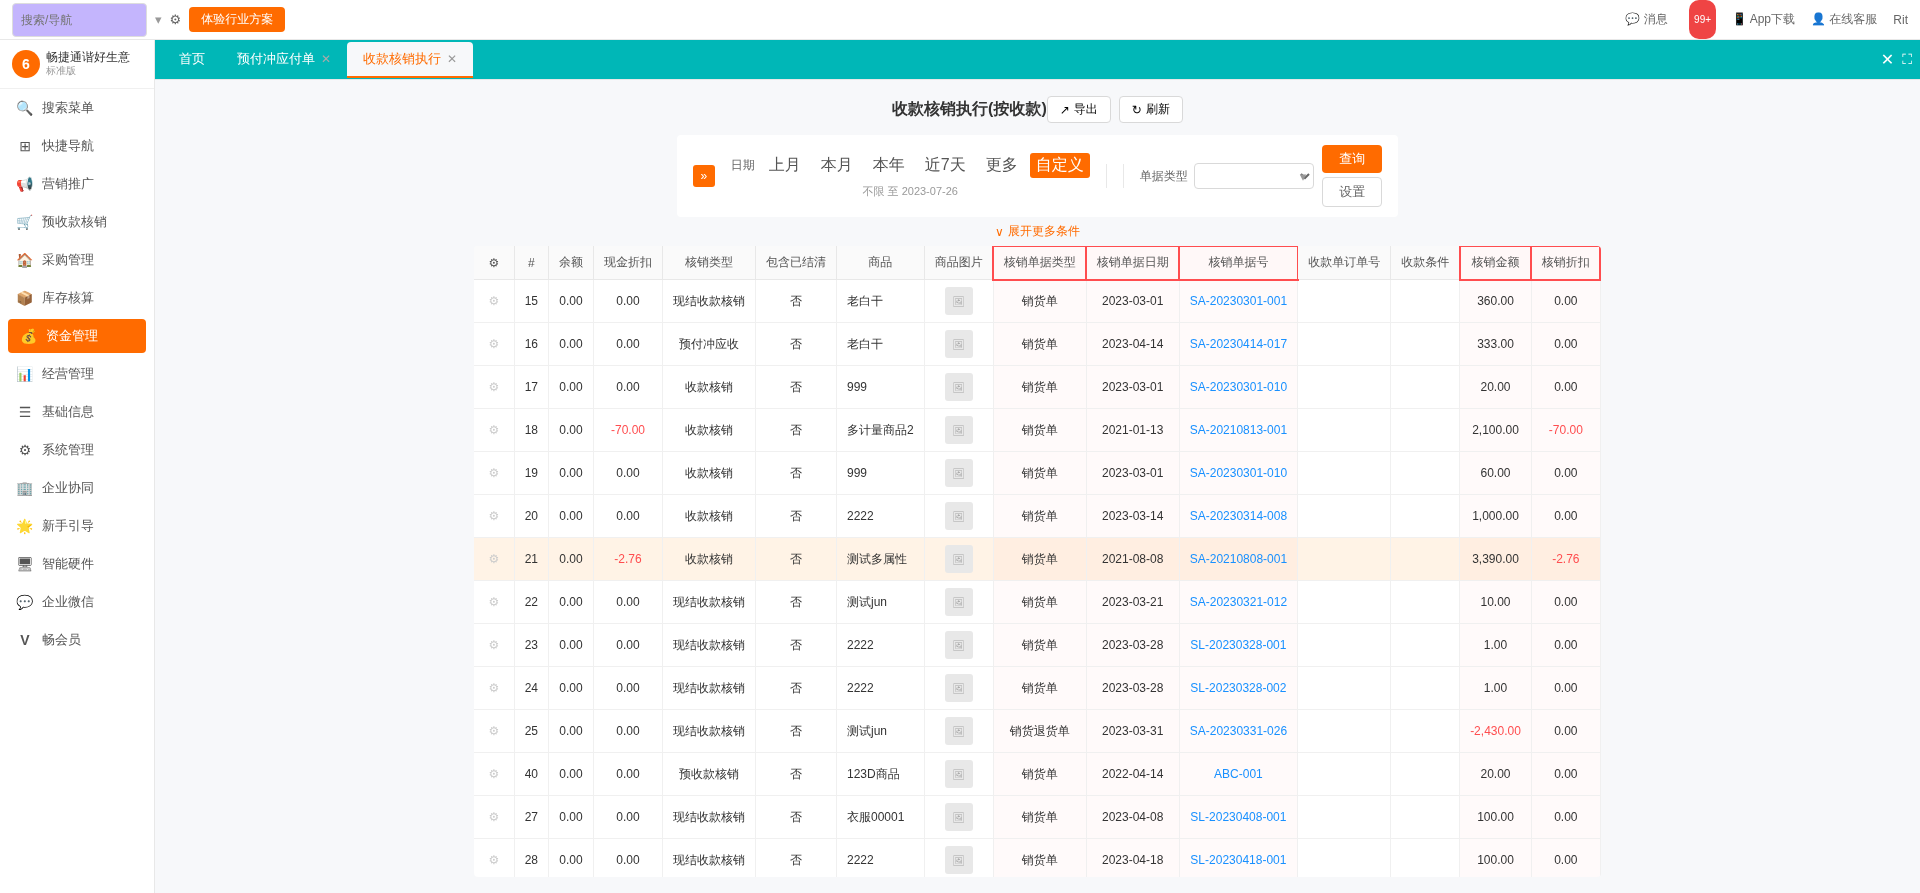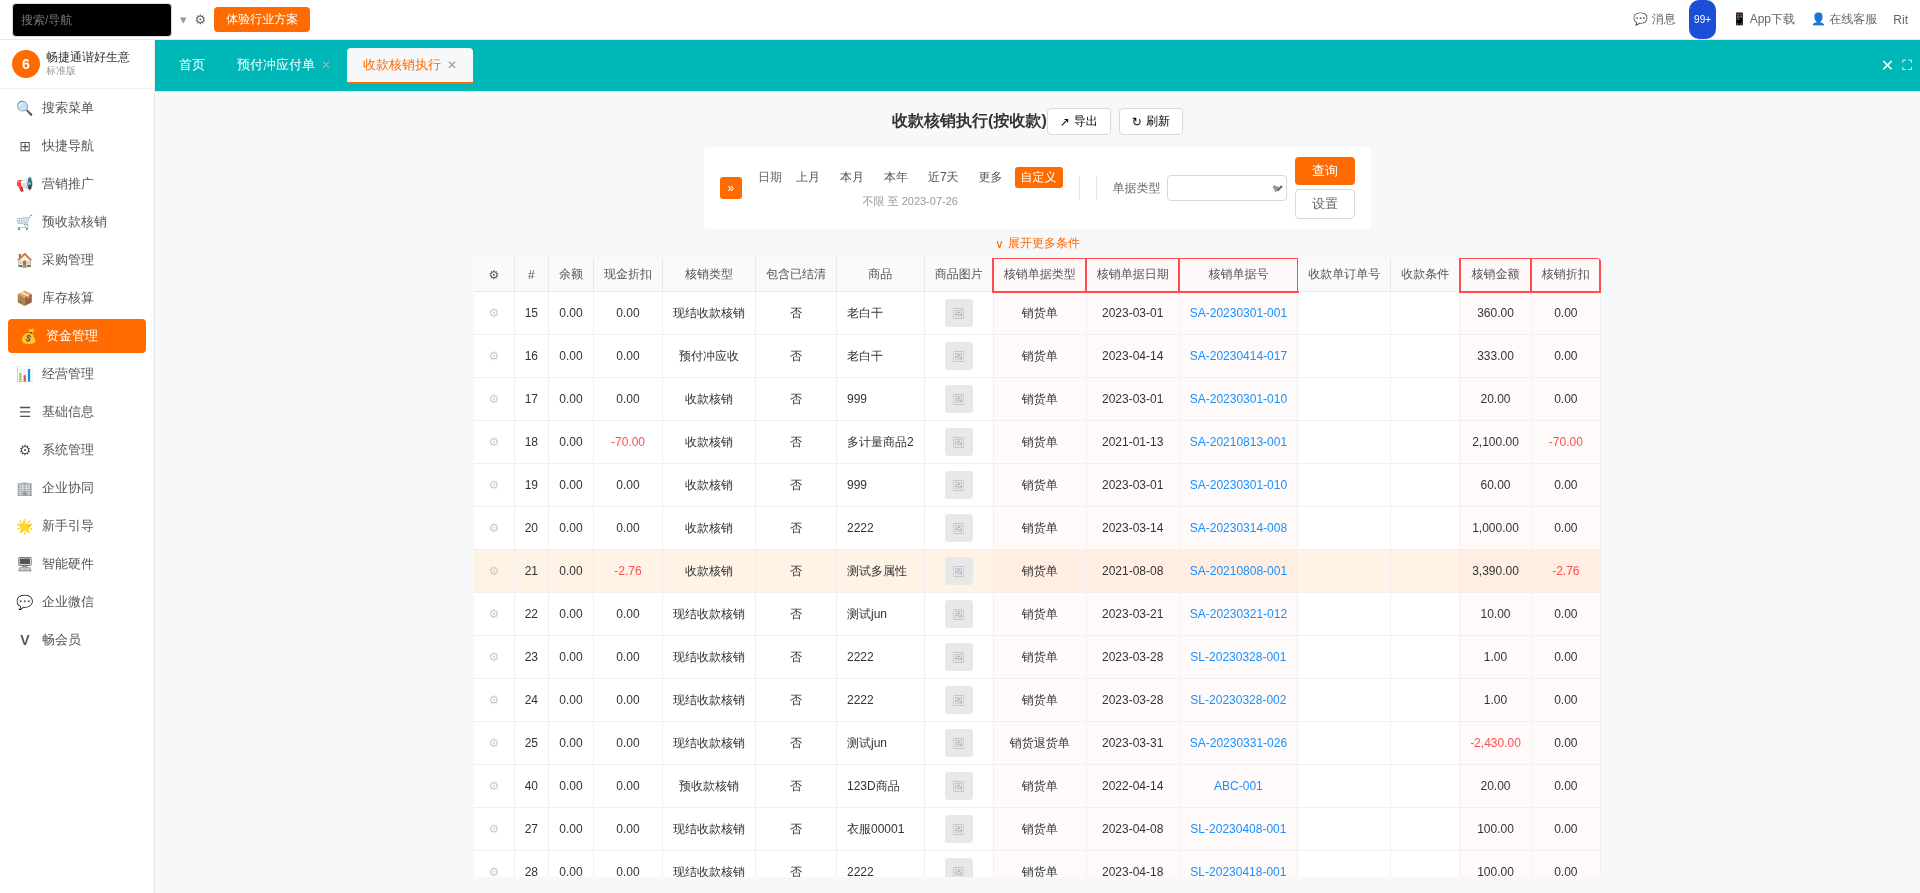--- a/index.html
+++ b/index.html
@@ -1,64 +1,64 @@
 <!DOCTYPE html>
 <html><head>
   <meta charset="utf-8">
   <style>
     * { box-sizing: border-box; margin: 0; padding: 0; }
     body { font-family: 'Microsoft YaHei', Arial, sans-serif; font-size: 13px; background: #f5f5f5; color: #333; height: 893px; overflow: hidden; display: flex; flex-direction: column; }
 
     
     .top-bar { height: 40px; background: #fff; border-bottom: 1px solid #e8e8e8; display: flex; align-items: center; padding: 0 12px; gap: 12px; flex-shrink: 0; }
     .top-bar-left { display: flex; align-items: center; gap: 8px; flex: 1; }
-    .breadcrumb-input { background: #000000; border: 1px solid #ddd; border-radius: 4px; padding: 9px 8px; font-size: 12px; color: #666; width: 160px; }
+    .breadcrumb-input { background: #c4b5fd; border: 1px solid #ddd; border-radius: 4px; padding: 9px 8px; font-size: 12px; color: #666; width: 135px; }
     .top-bar-right { display: flex; align-items: center; gap: 16px; font-size: 12px; color: #666; }
     .btn-orange-outline { background: #ff6b00; color: #fff; border: none; border-radius: 4px; padding: 4px 12px; font-size: 12px; cursor: pointer; }
-    .badge { background: #1d4ed8; color: #fff; border-radius: 10px; padding: 14px 5px; font-size: 10px; margin-left: 10px; }
+    .badge { background: #ef4444; color: #fff; border-radius: 10px; padding: 14px 5px; font-size: 10px; margin-left: 18px; }
 
     
     .main-layout { display: flex; flex: 1; overflow: hidden; }
 
     
     .sidebar { width: 155px; background: #fff; border-right: 1px solid #e8e8e8; display: flex; flex-direction: column; flex-shrink: 0; overflow-y: auto; }
     .sidebar-logo { padding: 10px 12px; border-bottom: 1px solid #f0f0f0; display: flex; align-items: center; gap: 6px; }
     .sidebar-logo-icon { width: 28px; height: 28px; background: #ff6b00; border-radius: 50%; display: flex; align-items: center; justify-content: center; color: #fff; font-size: 14px; font-weight: bold; }
     .sidebar-logo-text { font-size: 12px; color: #333; line-height: 1.2; }
     .sidebar-logo-sub { font-size: 10px; color: #999; }
     .sidebar-item { display: flex; align-items: center; gap: 8px; padding: 10px 16px; cursor: pointer; color: #555; font-size: 13px; }
     .sidebar-item.active { background: #ff6b00; color: #fff; border-radius: 4px; margin: 2px 8px; padding: 8px 12px; }
     .sidebar-item .si-icon { width: 18px; height: 18px; display: flex; align-items: center; justify-content: center; font-size: 14px; }
 
     
     .content-area { flex: 1; display: flex; flex-direction: column; overflow: hidden; }
 
     
-    .tab-bar { background: #fff; border-bottom: 1px solid #e8e8e8; display: flex; align-items: center; height: 52px; padding: 0 8px; flex-shrink: 0; }
+    .tab-bar { background: #fff; border-bottom: 1px solid #e8e8e8; display: flex; align-items: center; height: 40px; padding: 0 8px; flex-shrink: 0; }
     .tab { display: flex; align-items: center; gap: 6px; padding: 8px 16px; cursor: pointer; font-size: 13px; color: #666; border-bottom: 2px solid transparent; }
     .tab.active { color: #ff6b00; border-bottom: 2px solid #ff6b00; font-weight: 500; }
     .tab-close { color: #aaa; font-size: 12px; cursor: pointer; }
     .tab-bar-actions { margin-left: auto; display: flex; align-items: center; gap: 8px; }
 
     
     .page-content { flex: 1; overflow: hidden; display: flex; flex-direction: column; background: #f7f8fa; padding: 16px; gap: 12px; align-items: center; }
 
     
     .page-header { display: flex; align-items: center; justify-content: space-between; }
     .page-title { font-size: 16px; font-weight: 600; color: #333; }
     .page-actions { display: flex; gap: 8px; }
     .btn-action { border: 1px solid #d9d9d9; background: #fff; border-radius: 4px; padding: 4px 12px; font-size: 12px; cursor: pointer; display: flex; align-items: center; gap: 4px; }
 
     
     .filter-bar { background: #fff; border-radius: 4px; padding: 10px 16px; display: flex; align-items: center; gap: 16px; flex-wrap: wrap; }
     .filter-label { color: #666; font-size: 12px; }
     .filter-date-group { display: flex; align-items: center; gap: 6px; flex-direction: column; }
     .filter-date-row { display: flex; align-items: center; gap: 6px; }
     .filter-date-btns { display: flex; gap: 4px; }
-    .date-btn { padding: 2px 8px; border: none; background: none; cursor: pointer; font-size: 12px; color: #555; }
+    .date-btn { padding: 2px 8px; border: none; background: none; cursor: pointer; font-size: 16px; color: #555; }
     .date-btn.custom { background: #ff6b00; color: #fff; border-radius: 3px; padding: 2px 6px; }
     .filter-date-range { font-size: 11px; color: #999; }
     .filter-divider { width: 1px; height: 24px; background: #e8e8e8; }
     .filter-input-group { display: flex; align-items: center; gap: 6px; flex: 1; }
     .filter-select { border: 1px solid #d9d9d9; border-radius: 4px; padding: 4px 8px; font-size: 12px; color: #666; background: #fff; min-width: 120px; }
     .btn-query { background: #ff6b00; color: #fff; border: none; border-radius: 4px; padding: 5px 16px; font-size: 13px; cursor: pointer; }
     .btn-setting { background: #fff; color: #666; border: 1px solid #d9d9d9; border-radius: 4px; padding: 5px 16px; font-size: 13px; cursor: pointer; }
     .expand-more { display: flex; align-items: center; gap: 4px; font-size: 12px; color: #ff6b00; cursor: pointer; background: none; border: none; }
 
     

